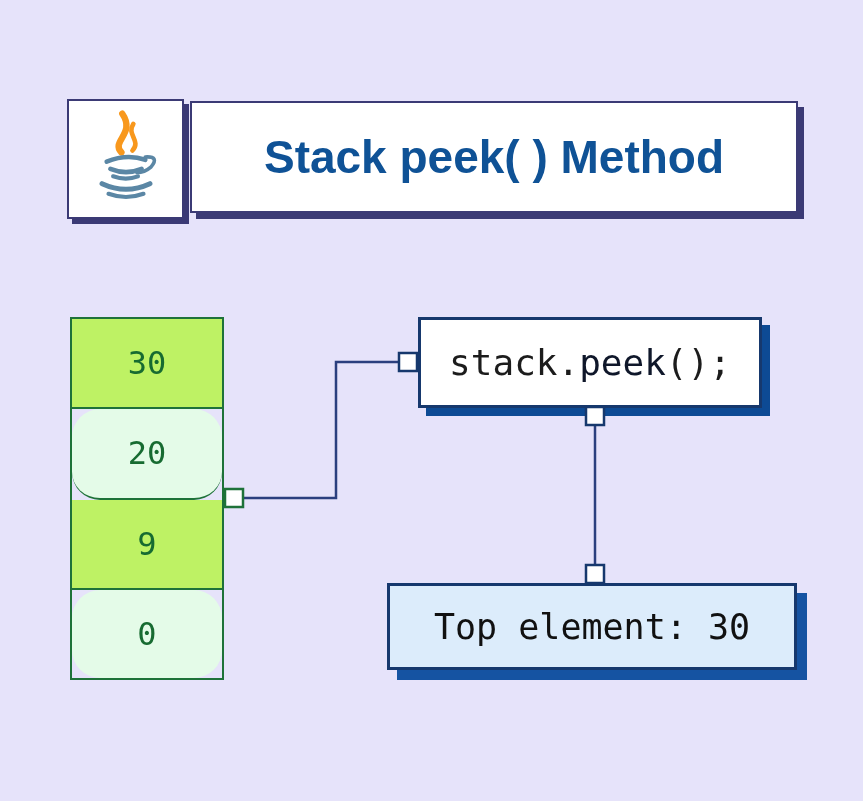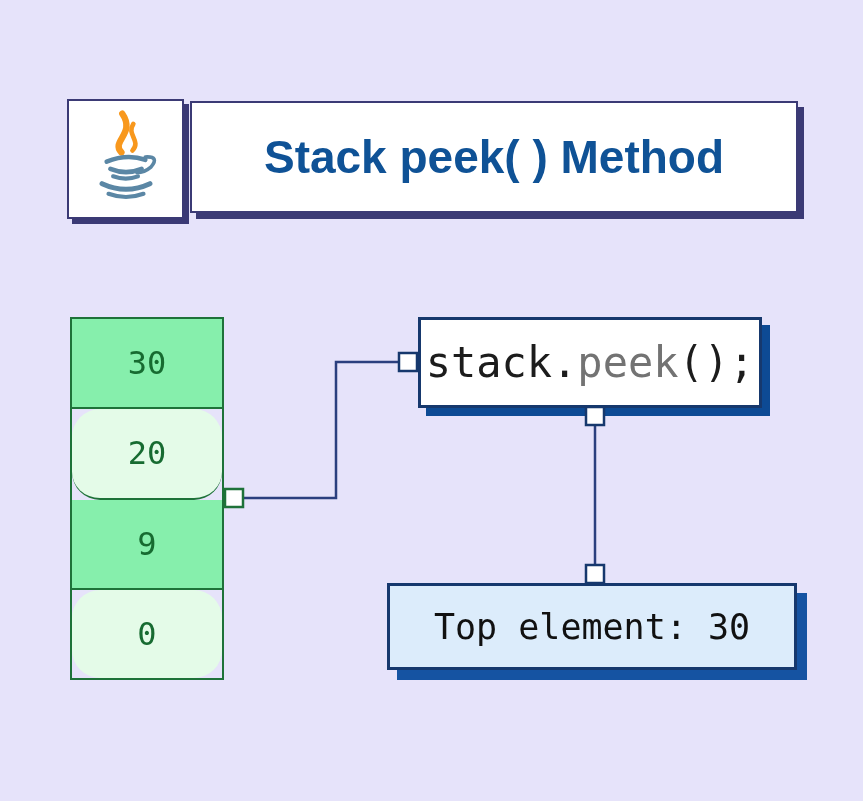--- a/index.html
+++ b/index.html
@@ -43,36 +43,36 @@
   }
   .stack-cell{
     flex:1;
     display:flex;align-items:center;justify-content:center;
     font-family:"DejaVu Sans Mono", monospace;
     font-size:32px;
     color:#176b31;
     border-bottom:2px solid #1e7239;
   }
   .stack-cell:last-child{border-bottom:none;}
-  .cell-dark{background:#86efac;}
+  .cell-dark{background:#bef264;}
   .cell-light{background:#e4fbe8;border-radius:28px;}
   
   .code-box{
     position:absolute;left:418px;top:317px;
     width:338px;height:85px;
     background:#ffffff;
     border:3px solid #16386d;
     box-shadow:8px 8px 0 #0d4a94;
     display:flex;align-items:center;justify-content:center;
     font-family:"DejaVu Sans Mono", monospace;
-    font-size:42px;
+    font-size:36px;
     color:#1c1c1c;
     white-space:nowrap;
   }
-  .code-box .method{color:#737373;}
+  .code-box .method{color:#0f172a;}
   
   .result-box{
     position:absolute;left:387px;top:583px;
     width:404px;height:81px;
     background:#dcecfb;
     border:3px solid #16386d;
     box-shadow:10px 10px 0 #1553a2;
     display:flex;align-items:center;justify-content:center;
     font-family:"DejaVu Sans Mono", monospace;
     font-size:35px;

